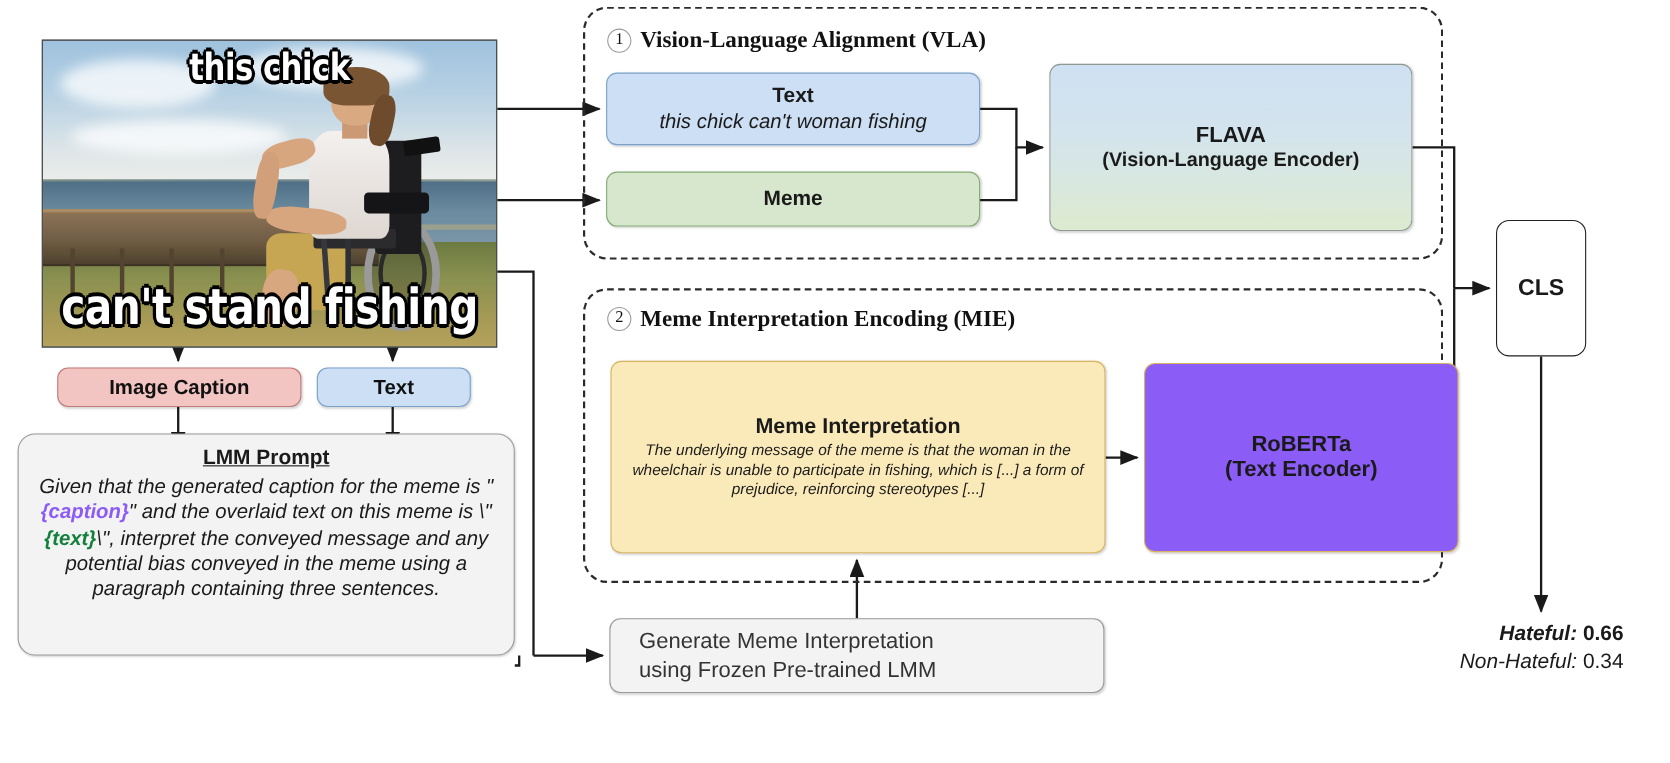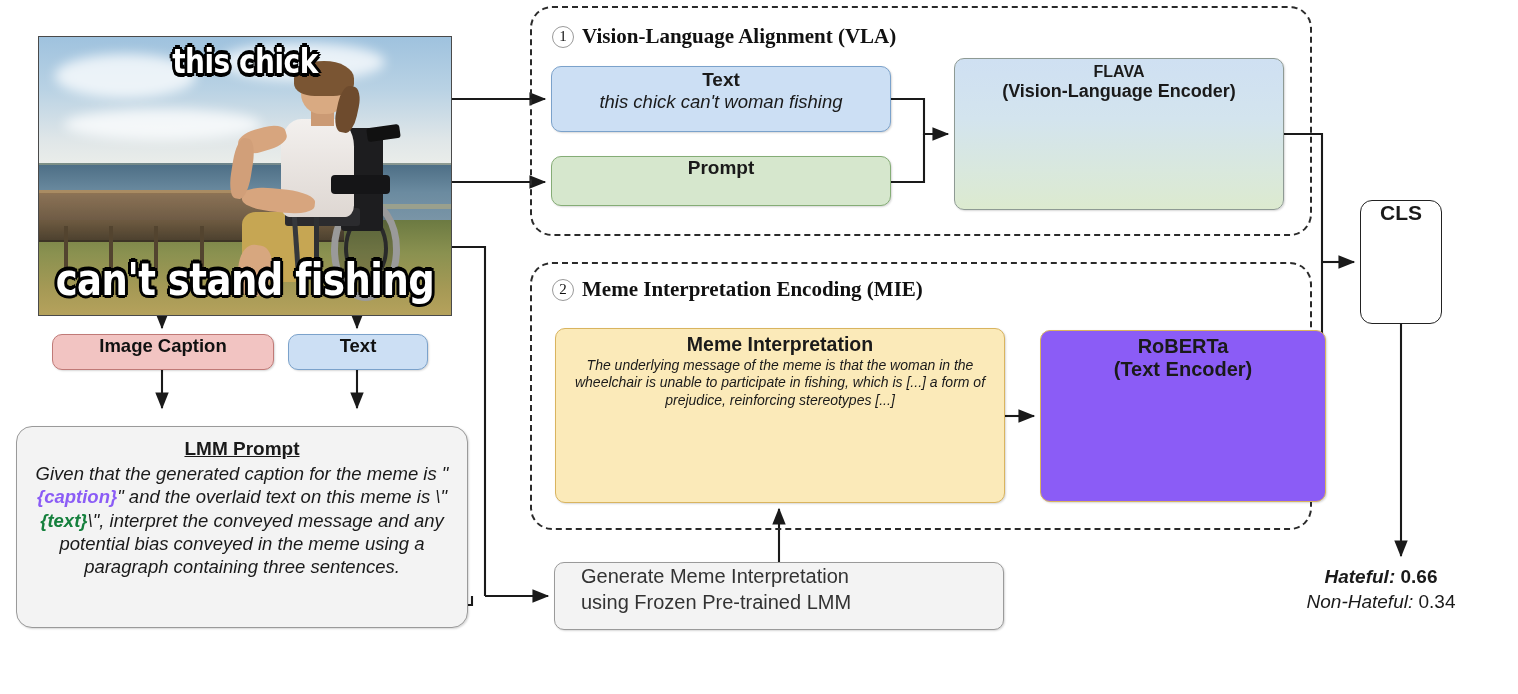--- a/index.html
+++ b/index.html
@@ -159,39 +159,39 @@
     transform: scaleY(1.22);
   }
   .meme-top { top: 8px; font-size: 28px; }
   .meme-bot { bottom: 14px; font-size: 37px; }
 
   
   .node {
     position: absolute;
     border-radius: 10px;
     display: flex; flex-direction: column;
-    align-items: center; justify-content: flex-start;
+    align-items: center; justify-content: center;
     text-align: center;
     box-shadow: 1px 1px 2px rgba(0,0,0,0.16);
   }
   .node .ttl { font-weight: bold; }
 
   .box-caption {
     left: 52px; top: 334px; width: 222px; height: 36px;
     background: #f2c4c2; border: 1.6px solid #c07a77;
     font-size: 18.5px; font-weight: bold; color: #111;
   }
   .box-text-sm {
     left: 288px; top: 334px; width: 140px; height: 36px;
     background: #ccdff4; border: 1.6px solid #7ba2cb;
     font-size: 18.5px; font-weight: bold; color: #111;
   }
 
   .box-prompt {
-    left: 16px; top: 426px; width: 452px; height: 202px;
+    left: 16px; top: 394px; width: 452px; height: 202px;
     background: #f3f3f3; border: 1.6px solid #9a9a9a;
     border-radius: 16px; padding: 8px 14px;
     justify-content: flex-start;
   }
   .prompt-title {
     font-size: 19px; font-weight: bold; text-decoration: underline;
     margin-bottom: 2px; margin-top: 3px;
   }
   .prompt-body {
     font-size: 18.5px; font-style: italic; line-height: 1.26;
@@ -240,21 +240,21 @@
     background: #d6e7cd; border: 1.6px solid #85ad76;
     font-size: 19px; font-weight: bold;
   }
 
   .box-flava {
     left: 954px; top: 58px; width: 330px; height: 152px;
     background: linear-gradient(#cfe0f2 0%, #d3e4ee 40%, #d9e8dd 75%, #dceacf 100%);
     border: 1.4px solid #8e9a94;
     padding: 4px 10px;
   }
-  .box-flava .ttl { font-size: 16px; }
+  .box-flava .ttl { font-size: 20px; }
   .box-flava .sub { font-size: 18px; font-weight: bold; }
 
   
   .box-mie-interp {
     left: 555px; top: 328px; width: 450px; height: 175px;
     background: #fbeab9; border: 1.6px solid #d9b45f;
     padding: 4px 12px;
   }
   .box-mie-interp .ttl { font-size: 19.5px; margin-bottom: 1px; }
   .box-mie-interp .sub {
@@ -283,21 +283,21 @@
   
   .box-cls {
     left: 1360px; top: 200px; width: 82px; height: 124px;
     background: #ffffff; border: 1.6px solid #222;
     border-radius: 12px;
     font-size: 21px; font-weight: bold;
     box-shadow: none;
   }
   .out {
     position: absolute; left: 1286px; top: 566px; width: 190px;
-    text-align: center;
+    text-align: right;
   }
   .out .l1 { font-size: 19px; }
   .out .l2 { font-size: 19px; margin-top: 3px; }
   .lab-b { font-style: italic; font-weight: bold; }
   .lab-i { font-style: italic; }
   .val-b { font-weight: bold; }
 </style>
 </head>
 <body>
 
@@ -409,21 +409,21 @@
     <span class="numcircle">1</span>
     <span>Vision-Language Alignment (VLA)</span>
   </div>
 
   <div class="node box-vla-text">
     <div class="ttl">Text</div>
     <div class="sub">this chick can't woman fishing</div>
   </div>
 
   <div class="node box-vla-image">
-    <div class="ttl">Prompt</div>
+    <div class="ttl">Meme</div>
   </div>
 
   <div class="node box-flava">
     <div class="ttl">FLAVA</div>
     <div class="sub">(Vision-Language Encoder)</div>
   </div>
 
   <div class="group g-mie"></div>
   <div class="group-head g-mie-head">
     <span class="numcircle">2</span>

